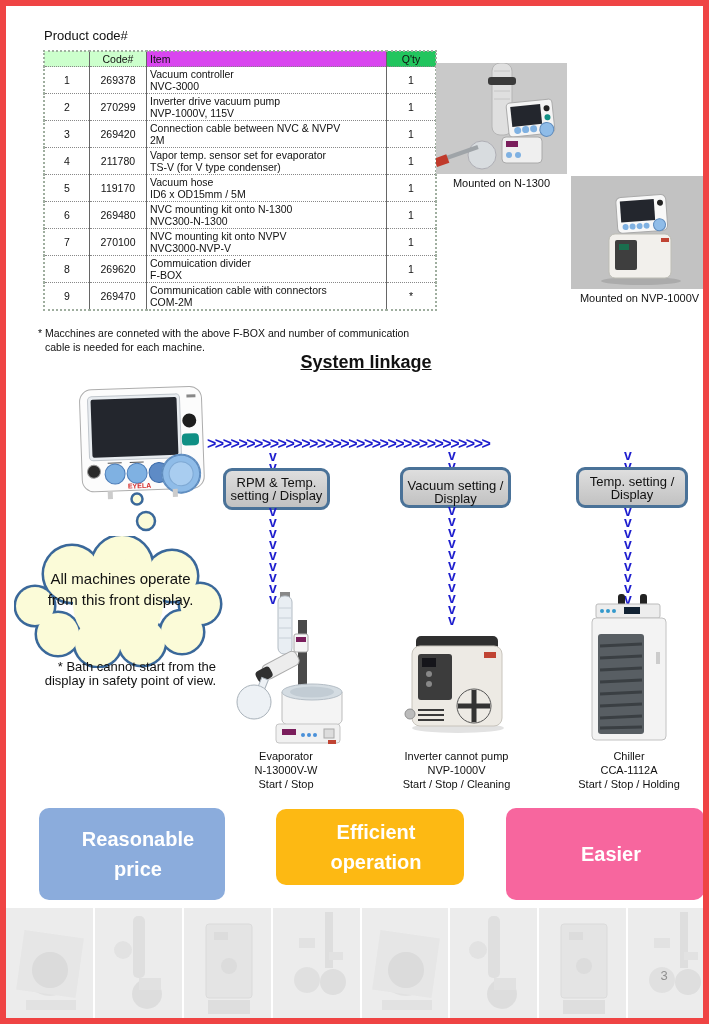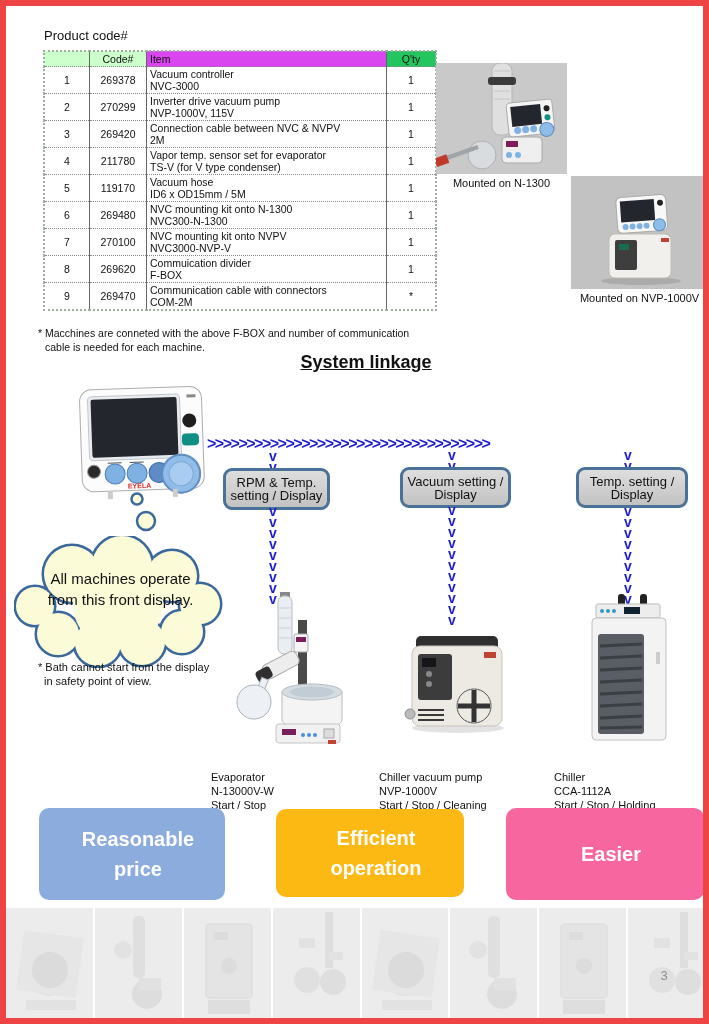--- a/index.html
+++ b/index.html
@@ -21,22 +21,22 @@
   
   .photo{overflow:hidden;}
   .photo-cap{font-size:11px;color:#111;text-align:center;}
 
   
   #sys-title{left:160px;top:346px;width:400px;text-align:center;font-size:18px;font-weight:600;text-decoration:underline;color:#111;}
   .chev-h{white-space:nowrap;overflow:hidden;font-weight:bold;font-size:16px;letter-spacing:-1.5px;line-height:18px;}
   .chev-v{white-space:pre;text-align:center;font-weight:bold;font-size:14px;line-height:11px;}
   .setbox{border:3px solid #4A7298;border-radius:9px;background:linear-gradient(#dedede,#c2c2c2);display:flex;flex-direction:column;align-items:center;justify-content:center;font-size:13px;line-height:13px;color:#111;text-align:center;}
   #cloud-text{left:32px;top:562px;width:165px;text-align:center;font-size:15px;line-height:21px;color:#111;}
-  #cloud-note{left:32px;top:654px;width:172px;font-size:11px;line-height:14px;color:#111;text-indent:-6px;padding-left:6px;}
-  .dev-cap{font-size:11px;line-height:14px;color:#111;margin-top:21px;}
+  #cloud-note{left:32px;top:654px;width:172px;font-size:13px;line-height:14px;color:#111;text-indent:-6px;padding-left:6px;text-align:right;}
+  .dev-cap{font-size:11px;line-height:14px;text-align:center;color:#111;}
 
   
   .benefit{border-radius:10px;display:flex;flex-direction:column;align-items:center;justify-content:center;color:#fff;font-size:20px;font-weight:bold;line-height:30px;text-align:center;padding-left:12px;}
 
   
   #strip{left:0;top:902px;width:709px;height:111px;display:flex;gap:2px;background:#fff;}
   .strip-panel{flex:1;background:#ECECEC;position:relative;overflow:hidden;}
   .strip-panel svg{opacity:.65;}
   #page-num{left:646px;top:962px;width:24px;text-align:center;font-size:13px;color:#8f8f8f;}
   #bottom-bar{left:0;top:1013px;width:686px;height:9px;background:#7d7d7d;}
@@ -317,21 +317,21 @@
 v</div>
   <div class="abs chev-v" style="left: 436px; top: 444px; width: 20px; color: rgb(30, 30, 206);">v
 v</div>
   <div class="abs chev-v" style="left: 612px; top: 444px; width: 20px; color: rgb(30, 30, 206);">v
 v</div>
 
   <div class="abs setbox" style="left:217px;top:462px;width:101px;height:36px;">
     <span>RPM &amp; Temp.</span>
     <span>setting / Display</span>
   </div>
-  <div class="abs setbox" style="left:394px;top:461px;width:105px;height:35px;">
+  <div class="abs setbox" style="left:394px;top:461px;width:105px;height:35px;justify-content:flex-end;">
     <span>Vacuum setting /</span>
     <span>Display</span>
   </div>
   <div class="abs setbox" style="left:570px;top:461px;width:106px;height:35px;">
     <span>Temp. setting /</span>
     <span>Display</span>
   </div>
 
   <div class="abs chev-v" style="left: 257px; top: 500px; width: 20px; color: rgb(30, 30, 206);">v
 v
@@ -438,35 +438,35 @@
       <rect x="72" y="58" width="4" height="12" fill="#CCCCCC"></rect>
     </svg>
   </div>
 
   <div class="abs dev-cap" style="left:205px;top:743px;width:150px;">
     <div>Evaporator</div>
     <div>N-13000V-W</div>
     <div>Start / Stop</div>
   </div>
   <div class="abs dev-cap" style="left:373px;top:743px;width:155px;">
-    <div>Chiller vacuum pump</div>
+    <div>Inverter cannot pump</div>
     <div>NVP-1000V</div>
     <div>Start / Stop / Cleaning</div>
   </div>
   <div class="abs dev-cap" style="left:548px;top:743px;width:150px;">
     <div>Chiller</div>
     <div>CCA-1112A</div>
     <div>Start / Stop / Holding</div>
   </div>
 
   <div class="abs benefit" style="left: 33px; top: 802px; width: 174px; height: 92px; background: rgb(139, 172, 220);">
     <span>Reasonable</span>
     <span>price</span>
   </div>
-  <div class="abs benefit" style="left: 270px; top: 803px; width: 176px; height: 88px; background: rgb(253, 185, 19);">
+  <div class="abs benefit" style="left: 270px; top: 803px; width: 176px; height: 76px; background: rgb(253, 185, 19);">
     <span>Efficient</span>
     <span>operation</span>
   </div>
   <div class="abs benefit" style="left: 500px; top: 802px; width: 186px; height: 92px; background: rgb(247, 102, 158);">
     <span>Easier</span>
   </div>
 
   <div class="abs" id="strip">
       <div class="strip-panel"><svg width="88" height="111" viewBox="0 0 88 111">
           <circle cx="44" cy="62" r="26" fill="#DCDCDC"></circle>

